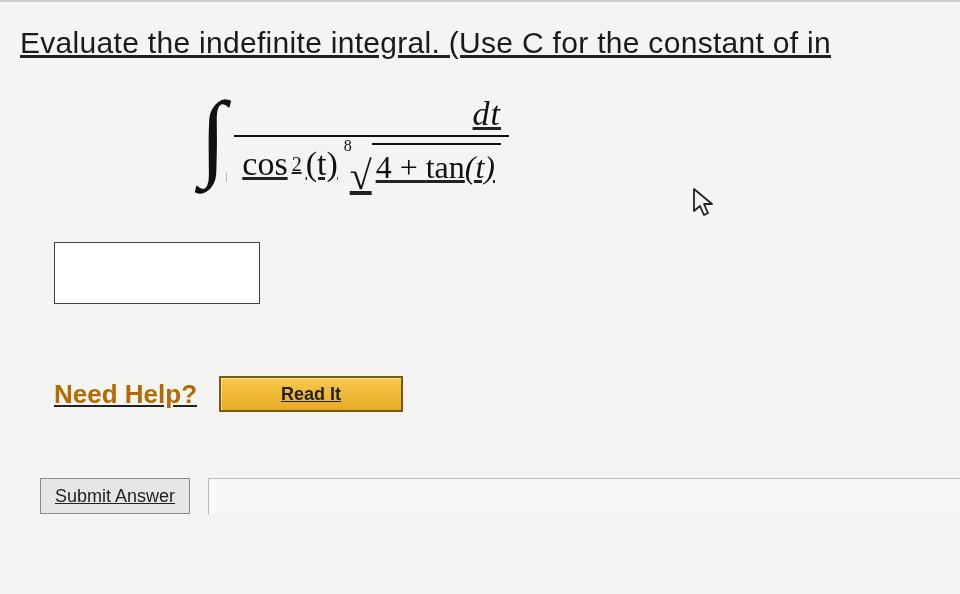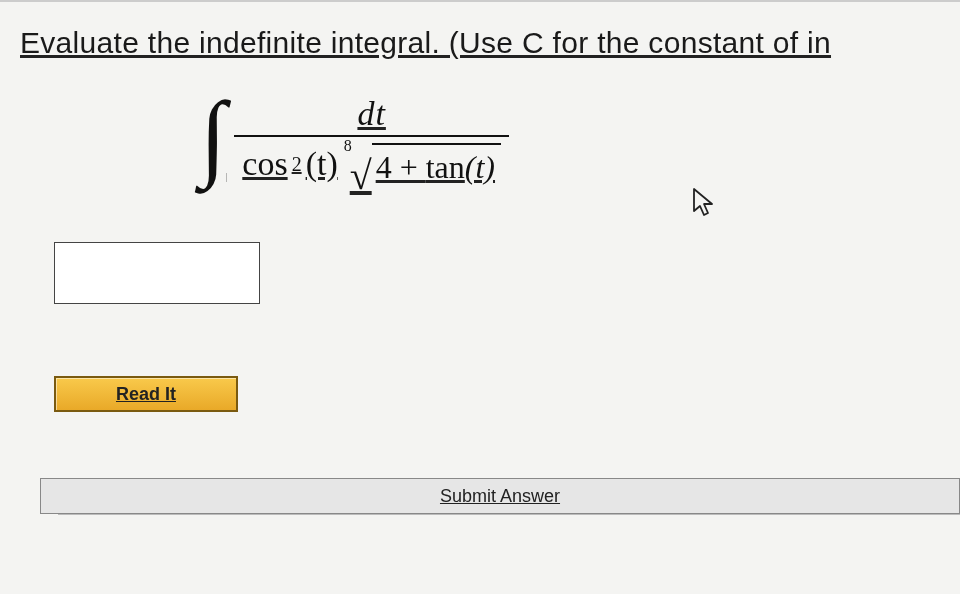--- a/index.html
+++ b/index.html
@@ -43,21 +43,21 @@
       font-style: normal;
       font-weight: 300;
       margin-right: 8px;
       line-height: 1;
       position: relative;
       top: -4px;
     }
     .fraction {
       display: inline-flex;
       flex-direction: column;
-      align-items: center;
+      align-items: flex-end;
     }
     .numerator {
       padding: 0 8px 2px 8px;
       font-style: italic;
       letter-spacing: 1px;
     }
     .frac-line {
       width: 100%;
       border-top: 2px solid #111;
     }
@@ -138,21 +138,20 @@
       font-size: 18px;
       font-weight: bold;
       cursor: pointer;
       box-shadow: inset 1px 1px 0 rgba(255,255,255,0.5);
     }
     .submit-row {
       margin-top: 66px;
       margin-left: 20px;
       display: flex;
       align-items: stretch;
-      flex-direction: column;
     }
     .submit-btn {
       height: 36px;
       padding: 0 14px;
       background: #e6e6e6;
       border: 1px solid #888;
       font-size: 18px;
       color: #222;
       cursor: pointer;
     }
@@ -194,20 +193,21 @@
         </span>
       </span>
     </span>
   </div>
 
   <div class="answer-box">
     <input type="text" class="answer-input" value="" style="">
   </div>
 
   <div class="need-help-row">
+    <span class="need-help-label">Need Help?</span>
     <button class="read-it-btn">Read It</button>
   </div>
 
   <div class="submit-row">
     <button class="submit-btn">Submit Answer</button>
     <div class="submit-side"></div>
   </div>
 </div>
 
 <svg class="cursor" width="28" height="32">

